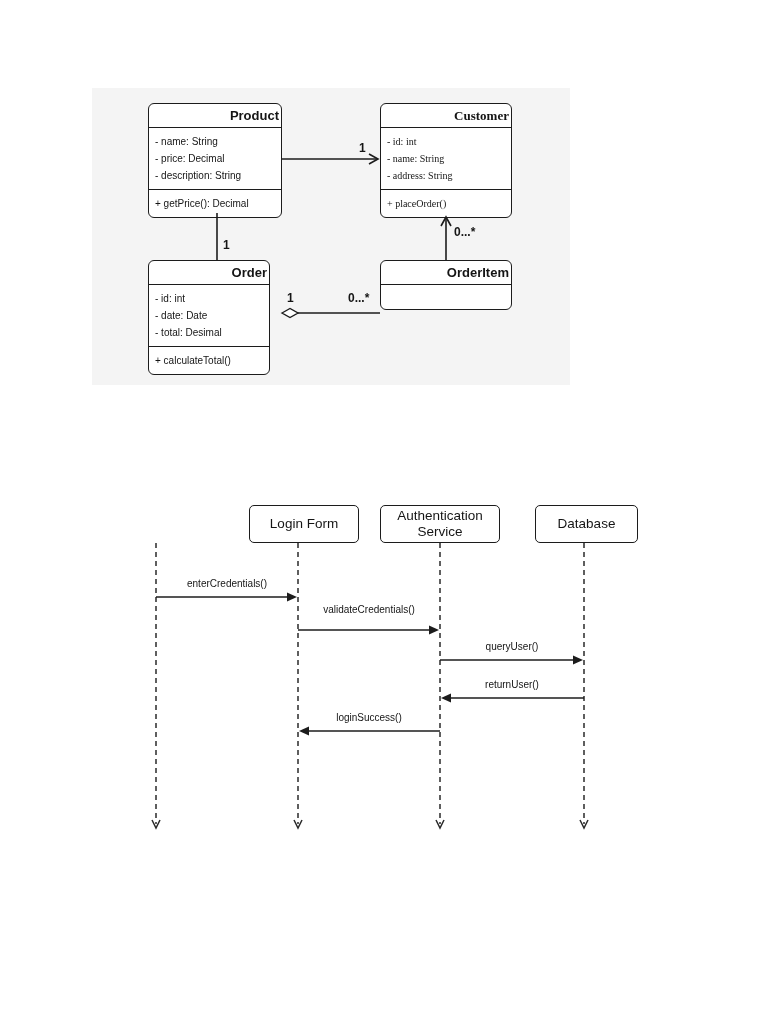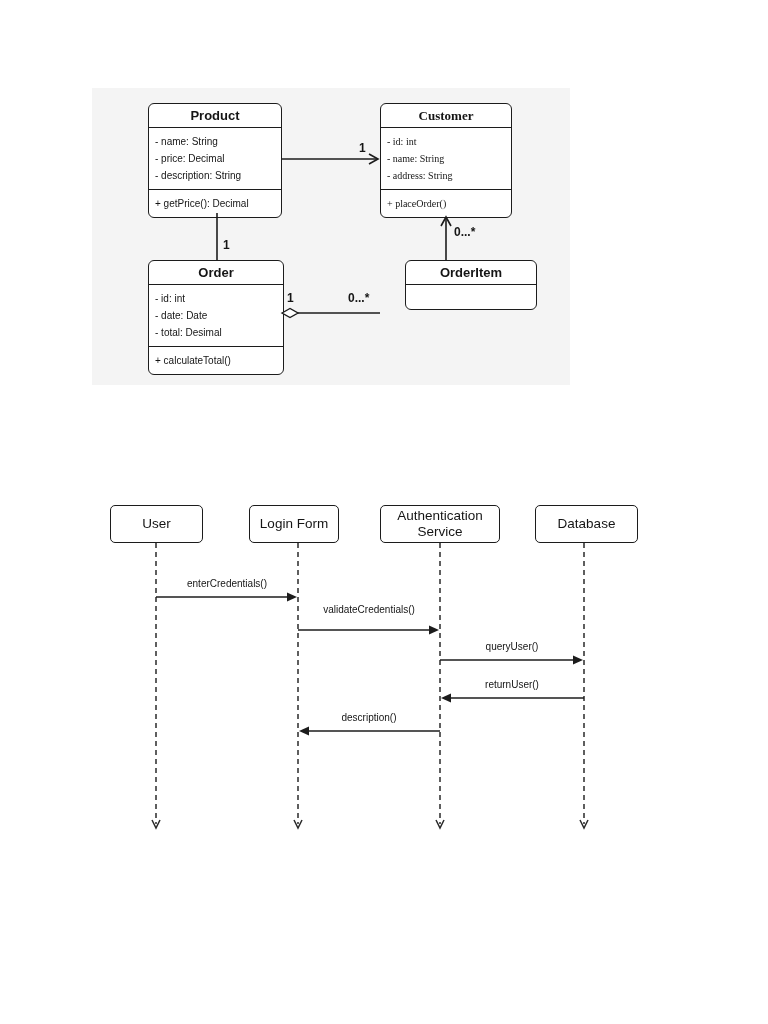--- a/index.html
+++ b/index.html
@@ -21,21 +21,21 @@
   }
   .uml-class {
     position: absolute;
     background: #ffffff;
     border: 1.6px solid #1c1c1c;
     border-radius: 6px;
     box-sizing: border-box;
     overflow: hidden;
   }
   .uml-title {
-    text-align: center;
+    text-align: right;
     font-weight: bold;
     font-size: 13px;
     line-height: 15px;
     padding: 4px 2px;
     border-bottom: 1.6px solid #1c1c1c;
   }
   .uml-attrs {
     padding: 5px 6px;
     border-bottom: 1.6px solid #1c1c1c;
   }
@@ -99,33 +99,33 @@
     <div class="uml-attrs">
       <div class="uml-line">- id: int</div>
       <div class="uml-line">- name: String</div>
       <div class="uml-line">- address: String</div>
     </div>
     <div class="uml-methods">
       <div class="uml-line">+ placeOrder()</div>
     </div>
   </div>
 
-  <div class="uml-class" style="left:56px; top:172px; width:136px;">
+  <div class="uml-class" style="left:56px; top:172px; width:122px;">
     <div class="uml-title">Order</div>
     <div class="uml-attrs">
       <div class="uml-line">- id: int</div>
       <div class="uml-line">- date: Date</div>
       <div class="uml-line">- total: Desimal</div>
     </div>
     <div class="uml-methods">
       <div class="uml-line">+ calculateTotal()</div>
     </div>
   </div>
 
-  <div class="uml-class" style="left:288px; top:172px; width:132px;margin-left:25px;">
+  <div class="uml-class" style="left:288px; top:172px; width:132px;">
     <div class="uml-title">OrderItem</div>
     <div class="uml-methods empty"></div>
   </div>
 
   <svg class="conn-svg" width="478" height="297" viewBox="0 0 478 297">
 
     <line x1="190" y1="71" x2="285" y2="71" stroke="#1c1c1c" stroke-width="1.6"></line>
     <polyline points="277,66 286,71 277,76" fill="none" stroke="#1c1c1c" stroke-width="1.6"></polyline>
 
     <line x1="125" y1="125" x2="125" y2="172" stroke="#1c1c1c" stroke-width="1.6"></line>
@@ -139,24 +139,21 @@
 
   <span class="mult-label" style="left:267px; top:53px;">1</span>
   <span class="mult-label" style="left:131px; top:150px;">1</span>
   <span class="mult-label" style="left:195px; top:203px;">1</span>
   <span class="mult-label" style="left:256px; top:203px;">0...*</span>
   <span class="mult-label" style="left:362px; top:137px;">0...*</span>
 </div>
 
 <div class="seq-wrap">
 
-  <div class="participant" style="left:110px; width:93px;">
-    <span>User</span>
-  </div>
-  <div class="participant" style="left:249px; width:90px;justify-content:center;">
+  <div class="participant" style="left:249px; width:110px;justify-content:center;">
     <span>Login Form</span>
   </div>
   <div class="participant" style="left:380px; width:120px;text-align:center;">
     <span>Authentication Service</span>
   </div>
   <div class="participant" style="left:535px; width:103px;">
     <span>Database</span>
   </div>
 
   <svg style="position:absolute; left:0; top:540px; pointer-events:none;" width="768" height="300" viewBox="0 0 768 300">
@@ -184,14 +181,14 @@
     <polygon points="441,158 451,153.5 451,162.5" fill="#1c1c1c"></polygon>
 
     <line x1="440" y1="191" x2="306" y2="191" stroke="#1c1c1c" stroke-width="1.5"></line>
     <polygon points="299,191 309,186.5 309,195.5" fill="#1c1c1c"></polygon>
   </svg>
 
   <span class="msg-label" style="left:227px; top:578px;">enterCredentials()</span>
   <span class="msg-label" style="left:369px; top:604px;">validateCredentials()</span>
   <span class="msg-label" style="left:512px; top:641px;text-align:center;">queryUser()</span>
   <span class="msg-label" style="left:512px; top:679px;">returnUser()</span>
-  <span class="msg-label" style="left:369px; top:712px;">description()</span>
+  <span class="msg-label" style="left:369px; top:712px;">loginSuccess()</span>
 </div>
 
 </body></html>

